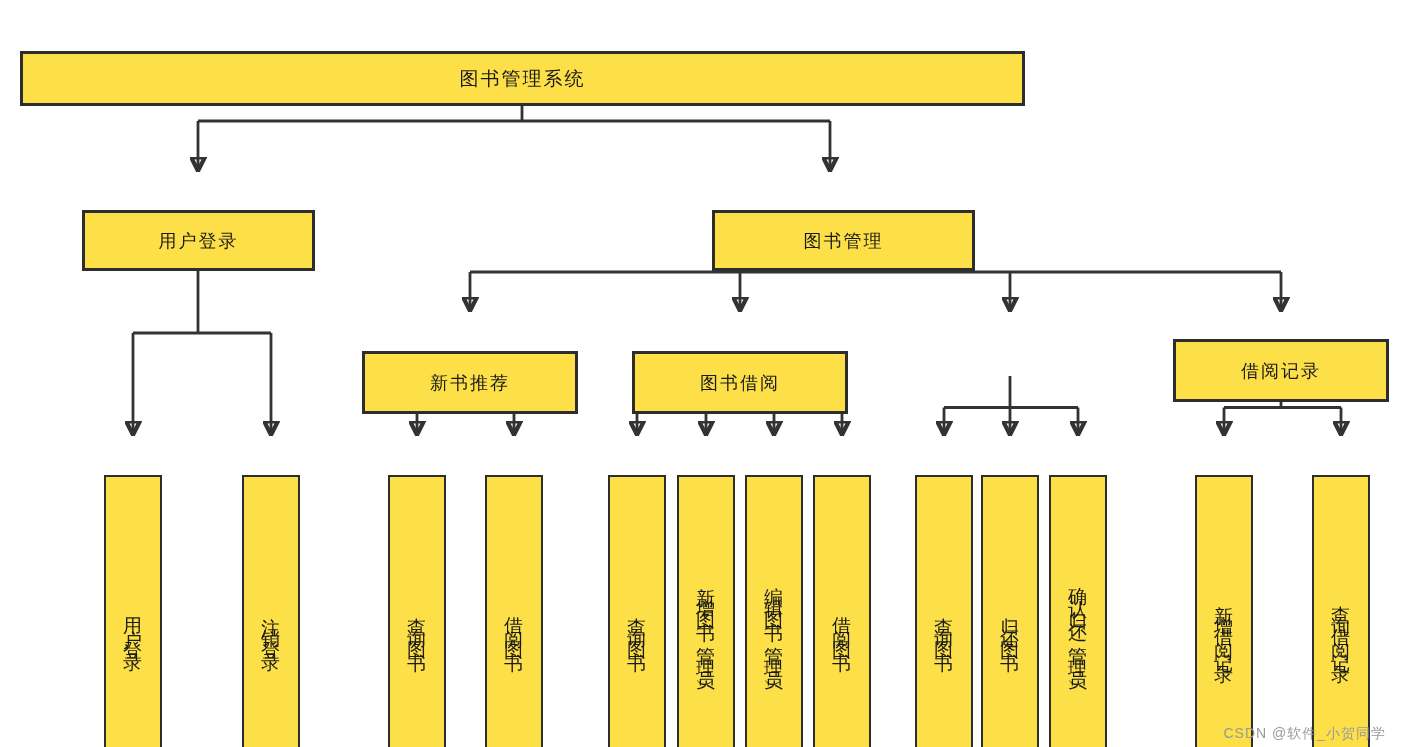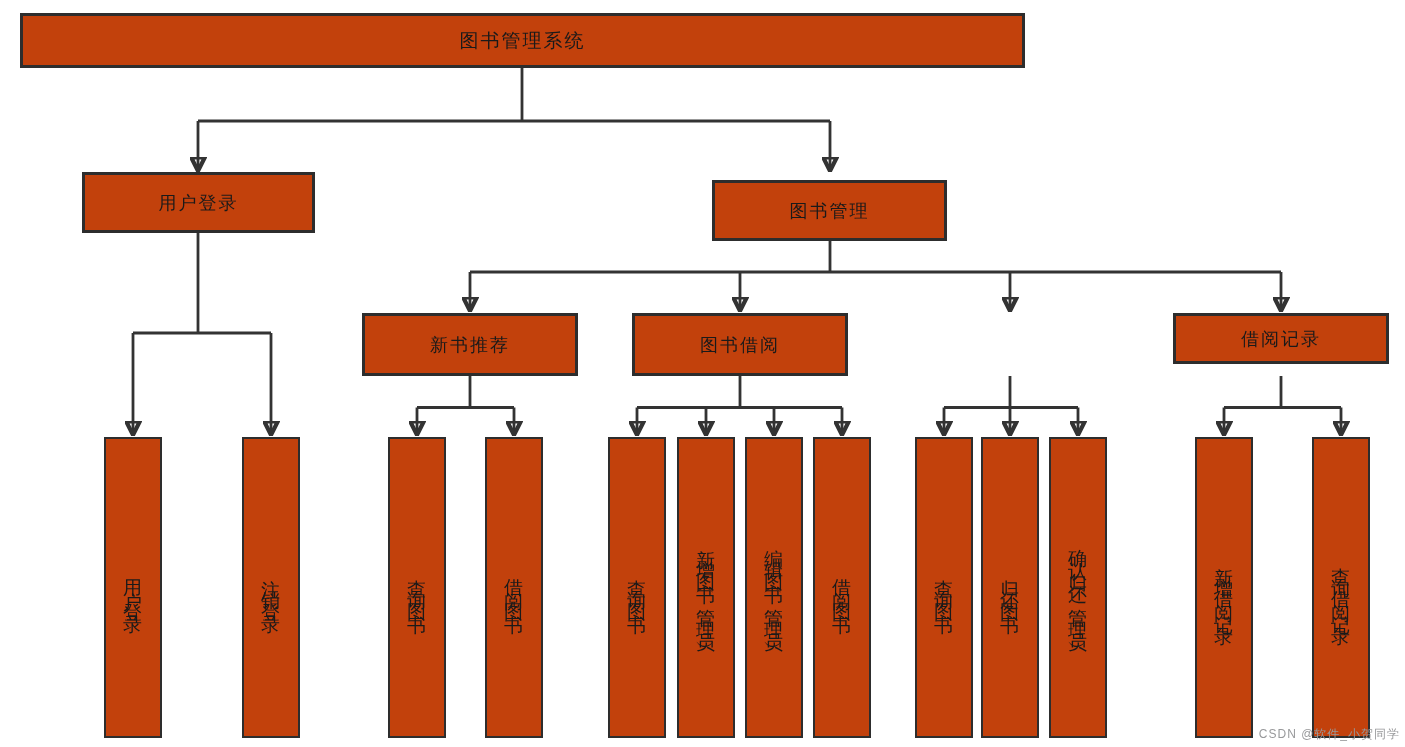--- a/index.html
+++ b/index.html
@@ -23,25 +23,26 @@
   }
   .wires path {
     stroke: #333333;
     stroke-width: 2.8;
     fill: none;
   }
   .box {
     position: absolute;
     box-sizing: border-box;
     border: 3px solid #2d2d2d;
-    background: #c2410c;
+    background: #fde047;
     display: flex;
     align-items: center;
     justify-content: center;
     color: #1a1a1a;
+    margin-top: 38px;
   }
   .box.h .lbl {
     font-size: 18px;
     letter-spacing: 2px;
     white-space: nowrap;
   }
   .box.root {
     left: 20px; top: 13px; width: 1005px; height: 55px;
   }
   .box.root .lbl { font-size: 19px; letter-spacing: 2px; }
@@ -54,23 +55,23 @@
   .box.leaf .lbl {
     writing-mode: vertical-rl;
     text-orientation: mixed;
     font-size: 19px;
     letter-spacing: 12px;
     line-height: 1;
     white-space: nowrap;
   }
   .watermark {
     position: absolute;
-    right: 5px;
+    right: 19px;
     bottom: 4px;
-    font-size: 12px;
+    font-size: 14px;
     letter-spacing: 1px;
     color: #98999b;
     white-space: nowrap;
   }
 </style>
 </head>
 <body>
 
 <div class="canvas">
 
@@ -136,31 +137,31 @@
     </g>
   </svg>
 
   <div class="box root h">
     <span class="lbl">图书管理系统</span>
   </div>
 
   <div class="box h" style="left:82px; top:172px; width:233px; height:61px">
     <span class="lbl">用户登录</span>
   </div>
-  <div class="box h" style="left:712px; top:180px; width:235px; height:61px">
+  <div class="box h" style="left:712px; top:172px; width:263px; height:61px">
     <span class="lbl">图书管理</span>
   </div>
 
   <div class="box h" style="left:632px; top:313px; width:216px; height:63px">
     <span class="lbl">图书借阅</span>
   </div>
   <div class="box h" style="left:362px; top:313px; width:216px; height:63px">
     <span class="lbl">新书推荐</span>
   </div>
-  <div class="box h" style="left:1173px; top:313px; width:216px; height:51px">
+  <div class="box h" style="left:1173px; top:301px; width:216px; height:63px">
     <span class="lbl">借阅记录</span>
   </div>
 
   <div class="box leaf" style="left:104px">
     <span class="lbl">用户登录</span>
   </div>
   <div class="box leaf" style="left:242px">
     <span class="lbl">注销登录</span>
   </div>
 

